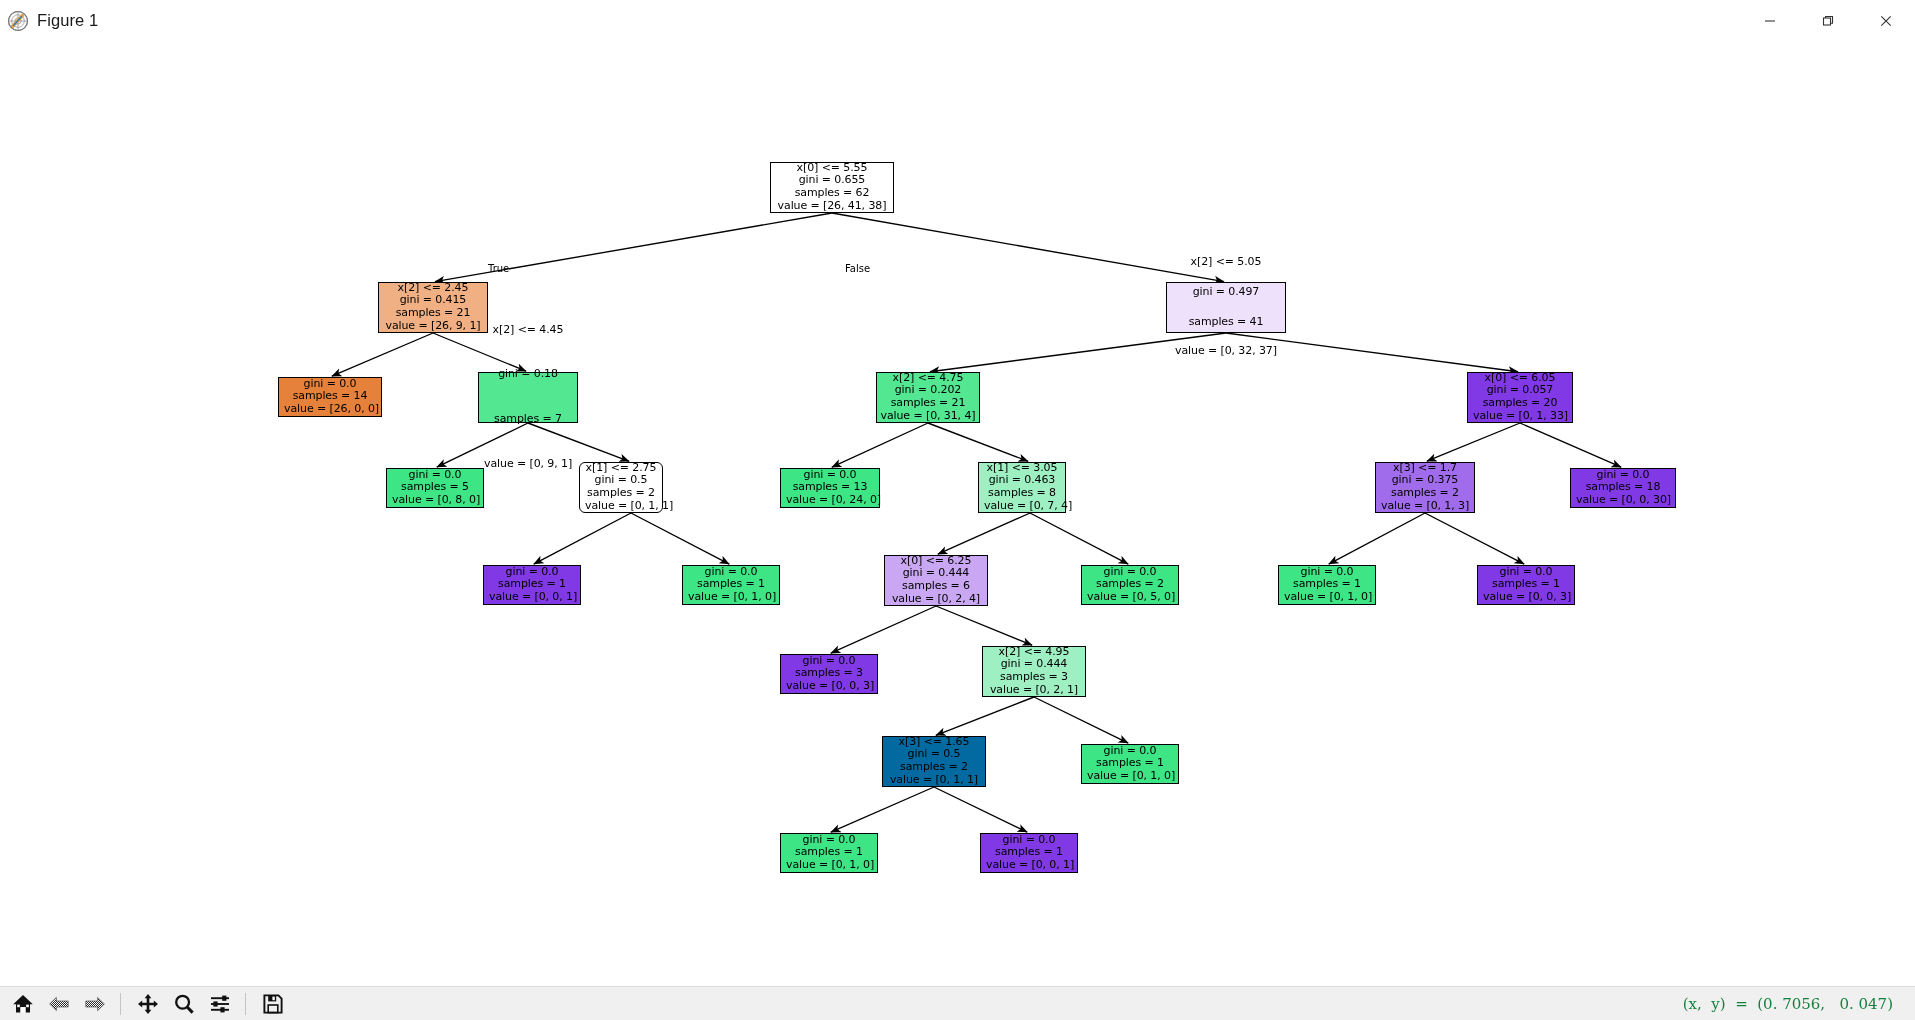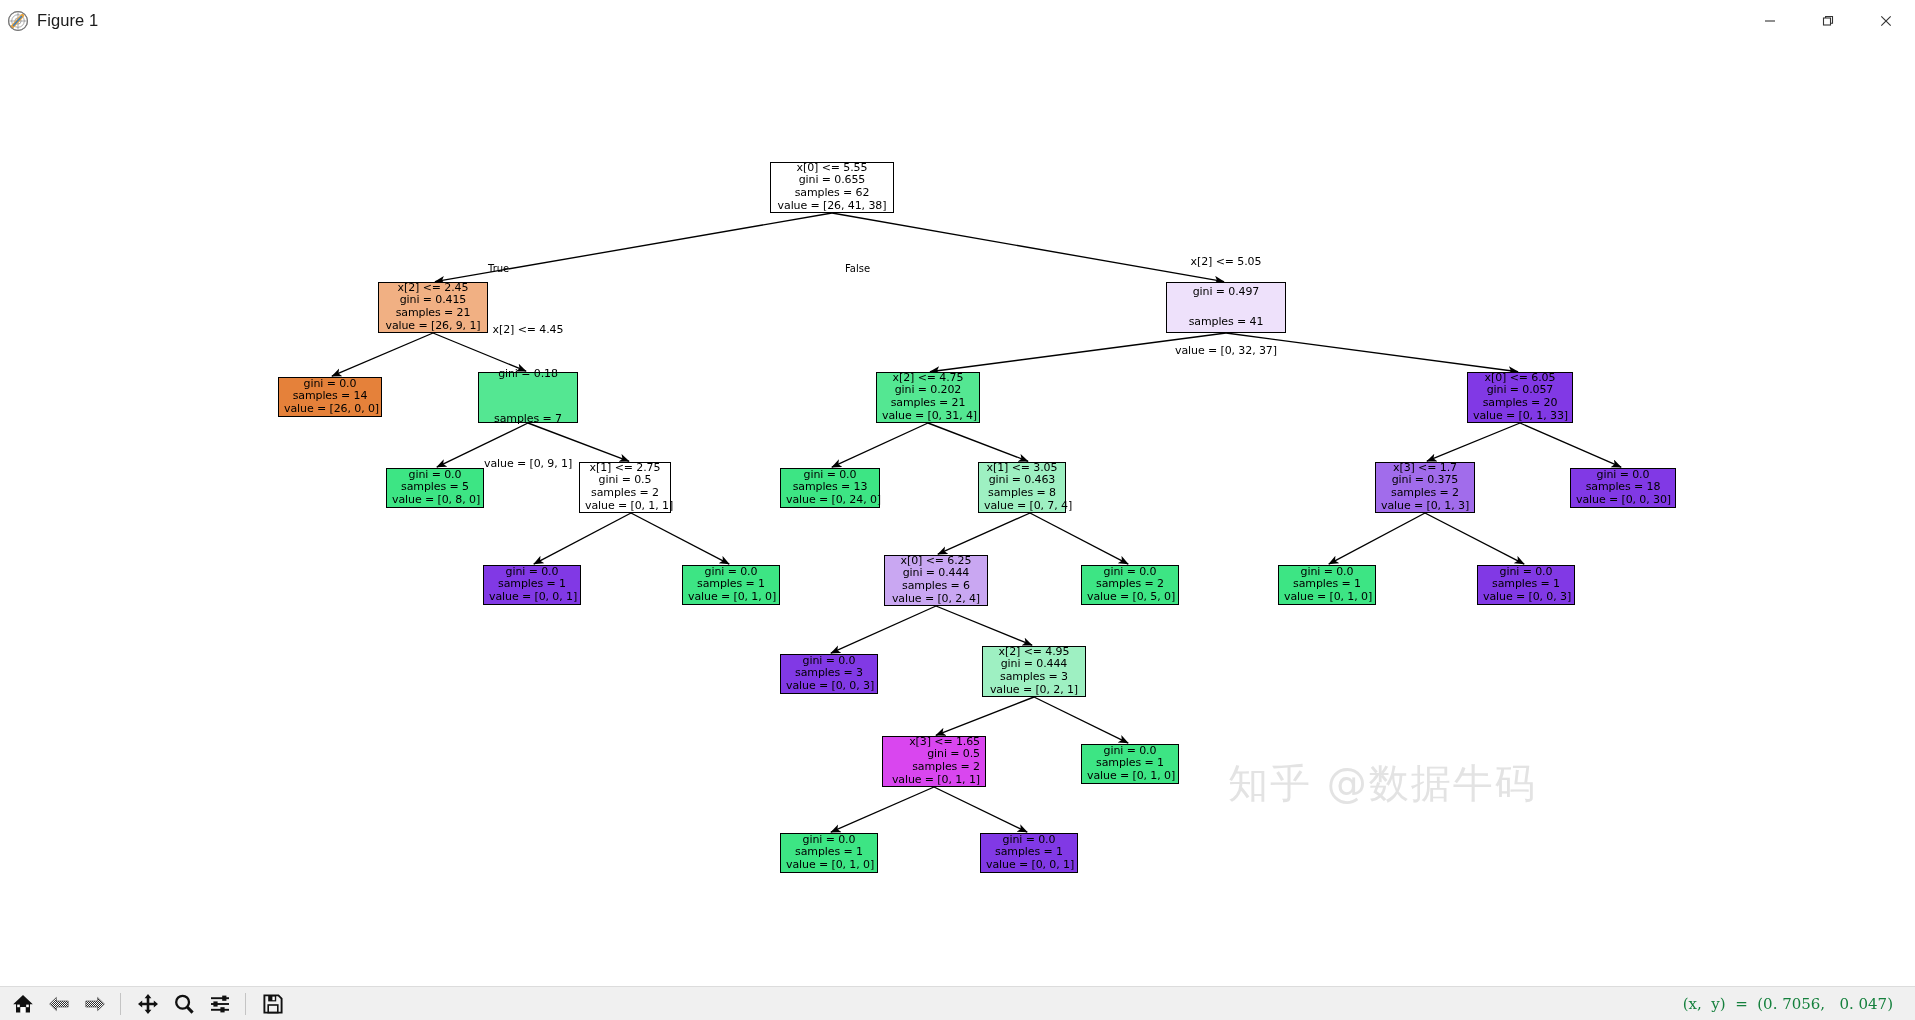--- a/index.html
+++ b/index.html
@@ -203,38 +203,38 @@
           <span class="ln">gini = 0.0</span>
           <span class="ln">samples = 14</span>
           <span class="ln">value = [26, 0, 0]</span>
         </div>
         <div class="node" style="left: 478px; top: 338px; width: 100px; height: 51px; background: rgb(84, 231, 146); gap: 32px;">
           <span class="ln">x[2] &lt;= 4.45</span>
           <span class="ln">gini = 0.18</span>
           <span class="ln">samples = 7</span>
           <span class="ln">value = [0, 9, 1]</span>
         </div>
-        <div class="node" style="left: 876px; top: 338px; width: 104px; height: 51px; background: rgb(84, 231, 146);">
+        <div class="node" style="left: 876px; top: 338px; width: 104px; height: 51px; background: rgb(84, 231, 146); align-items: center;">
           <span class="ln">x[2] &lt;= 4.75</span>
           <span class="ln">gini = 0.202</span>
           <span class="ln">samples = 21</span>
           <span class="ln">value = [0, 31, 4]</span>
         </div>
         <div class="node" style="left: 1467px; top: 338px; width: 106px; height: 51px; background: rgb(129, 57, 229);">
           <span class="ln">x[0] &lt;= 6.05</span>
           <span class="ln">gini = 0.057</span>
           <span class="ln">samples = 20</span>
           <span class="ln">value = [0, 1, 33]</span>
         </div>
         <div class="node" style="left: 386px; top: 434px; width: 98px; height: 40px; background: rgb(61, 229, 132);">
           <span class="ln">gini = 0.0</span>
           <span class="ln">samples = 5</span>
           <span class="ln">value = [0, 8, 0]</span>
         </div>
-        <div class="node" style="left: 579px; top: 428px; width: 92px; height: 51px; background: rgb(255, 255, 255);">
+        <div class="node" style="left: 579px; top: 428px; width: 84px; height: 51px; background: rgb(255, 255, 255); border-radius: 6px;">
           <span class="ln">x[1] &lt;= 2.75</span>
           <span class="ln">gini = 0.5</span>
           <span class="ln">samples = 2</span>
           <span class="ln">value = [0, 1, 1]</span>
         </div>
         <div class="node" style="left: 780px; top: 434px; width: 100px; height: 40px; background: rgb(61, 229, 132);">
           <span class="ln">gini = 0.0</span>
           <span class="ln">samples = 13</span>
           <span class="ln">value = [0, 24, 0]</span>
         </div>
@@ -290,21 +290,21 @@
           <span class="ln">gini = 0.0</span>
           <span class="ln">samples = 3</span>
           <span class="ln">value = [0, 0, 3]</span>
         </div>
         <div class="node" style="left: 982px; top: 612px; width: 104px; height: 51px; background: rgb(158, 240, 194);">
           <span class="ln">x[2] &lt;= 4.95</span>
           <span class="ln">gini = 0.444</span>
           <span class="ln">samples = 3</span>
           <span class="ln">value = [0, 2, 1]</span>
         </div>
-        <div class="node" style="left: 882px; top: 702px; width: 104px; height: 51px; background: #d946ef; align-items: flex-end;">
+        <div class="node" style="left: 882px; top: 702px; width: 104px; height: 51px; background: #0369a1;">
           <span class="ln">x[3] &lt;= 1.65</span>
           <span class="ln">gini = 0.5</span>
           <span class="ln">samples = 2</span>
           <span class="ln">value = [0, 1, 1]</span>
         </div>
         <div class="node" style="left: 1081px; top: 710px; width: 98px; height: 40px; background: rgb(61, 229, 132);">
           <span class="ln">gini = 0.0</span>
           <span class="ln">samples = 1</span>
           <span class="ln">value = [0, 1, 0]</span>
         </div>
@@ -318,21 +318,20 @@
           <span class="ln">samples = 1</span>
           <span class="ln">value = [0, 0, 1]</span>
         </div>
       </div>
     <div id="label-layer">
         <div class="edge-label" style="left: 488px; top: 183px;">True</div>
         <div class="edge-label" style="left: 845px; top: 183px;">False</div>
       </div>
   </div>
 
-  <div id="watermark">知乎 @数据牛码</div>
 </div>
 
 <div id="toolbar">
 
   <div class="tb-btn">
     <svg width="22" height="22" viewBox="0 0 22 22">
       <path d="M11 2 L1.2 11.2 H4 V19.6 H8.4 V14 H13.6 V19.6 H18 V11.2 H20.8 Z" fill="#111"></path>
       <rect x="8.6" y="14.4" width="4.8" height="5.2" fill="#fff"></rect>
       <rect x="5.2" y="11.6" width="2.6" height="2.6" fill="#fff"></rect>
       <rect x="14.2" y="11.6" width="2.6" height="2.6" fill="#fff"></rect>

